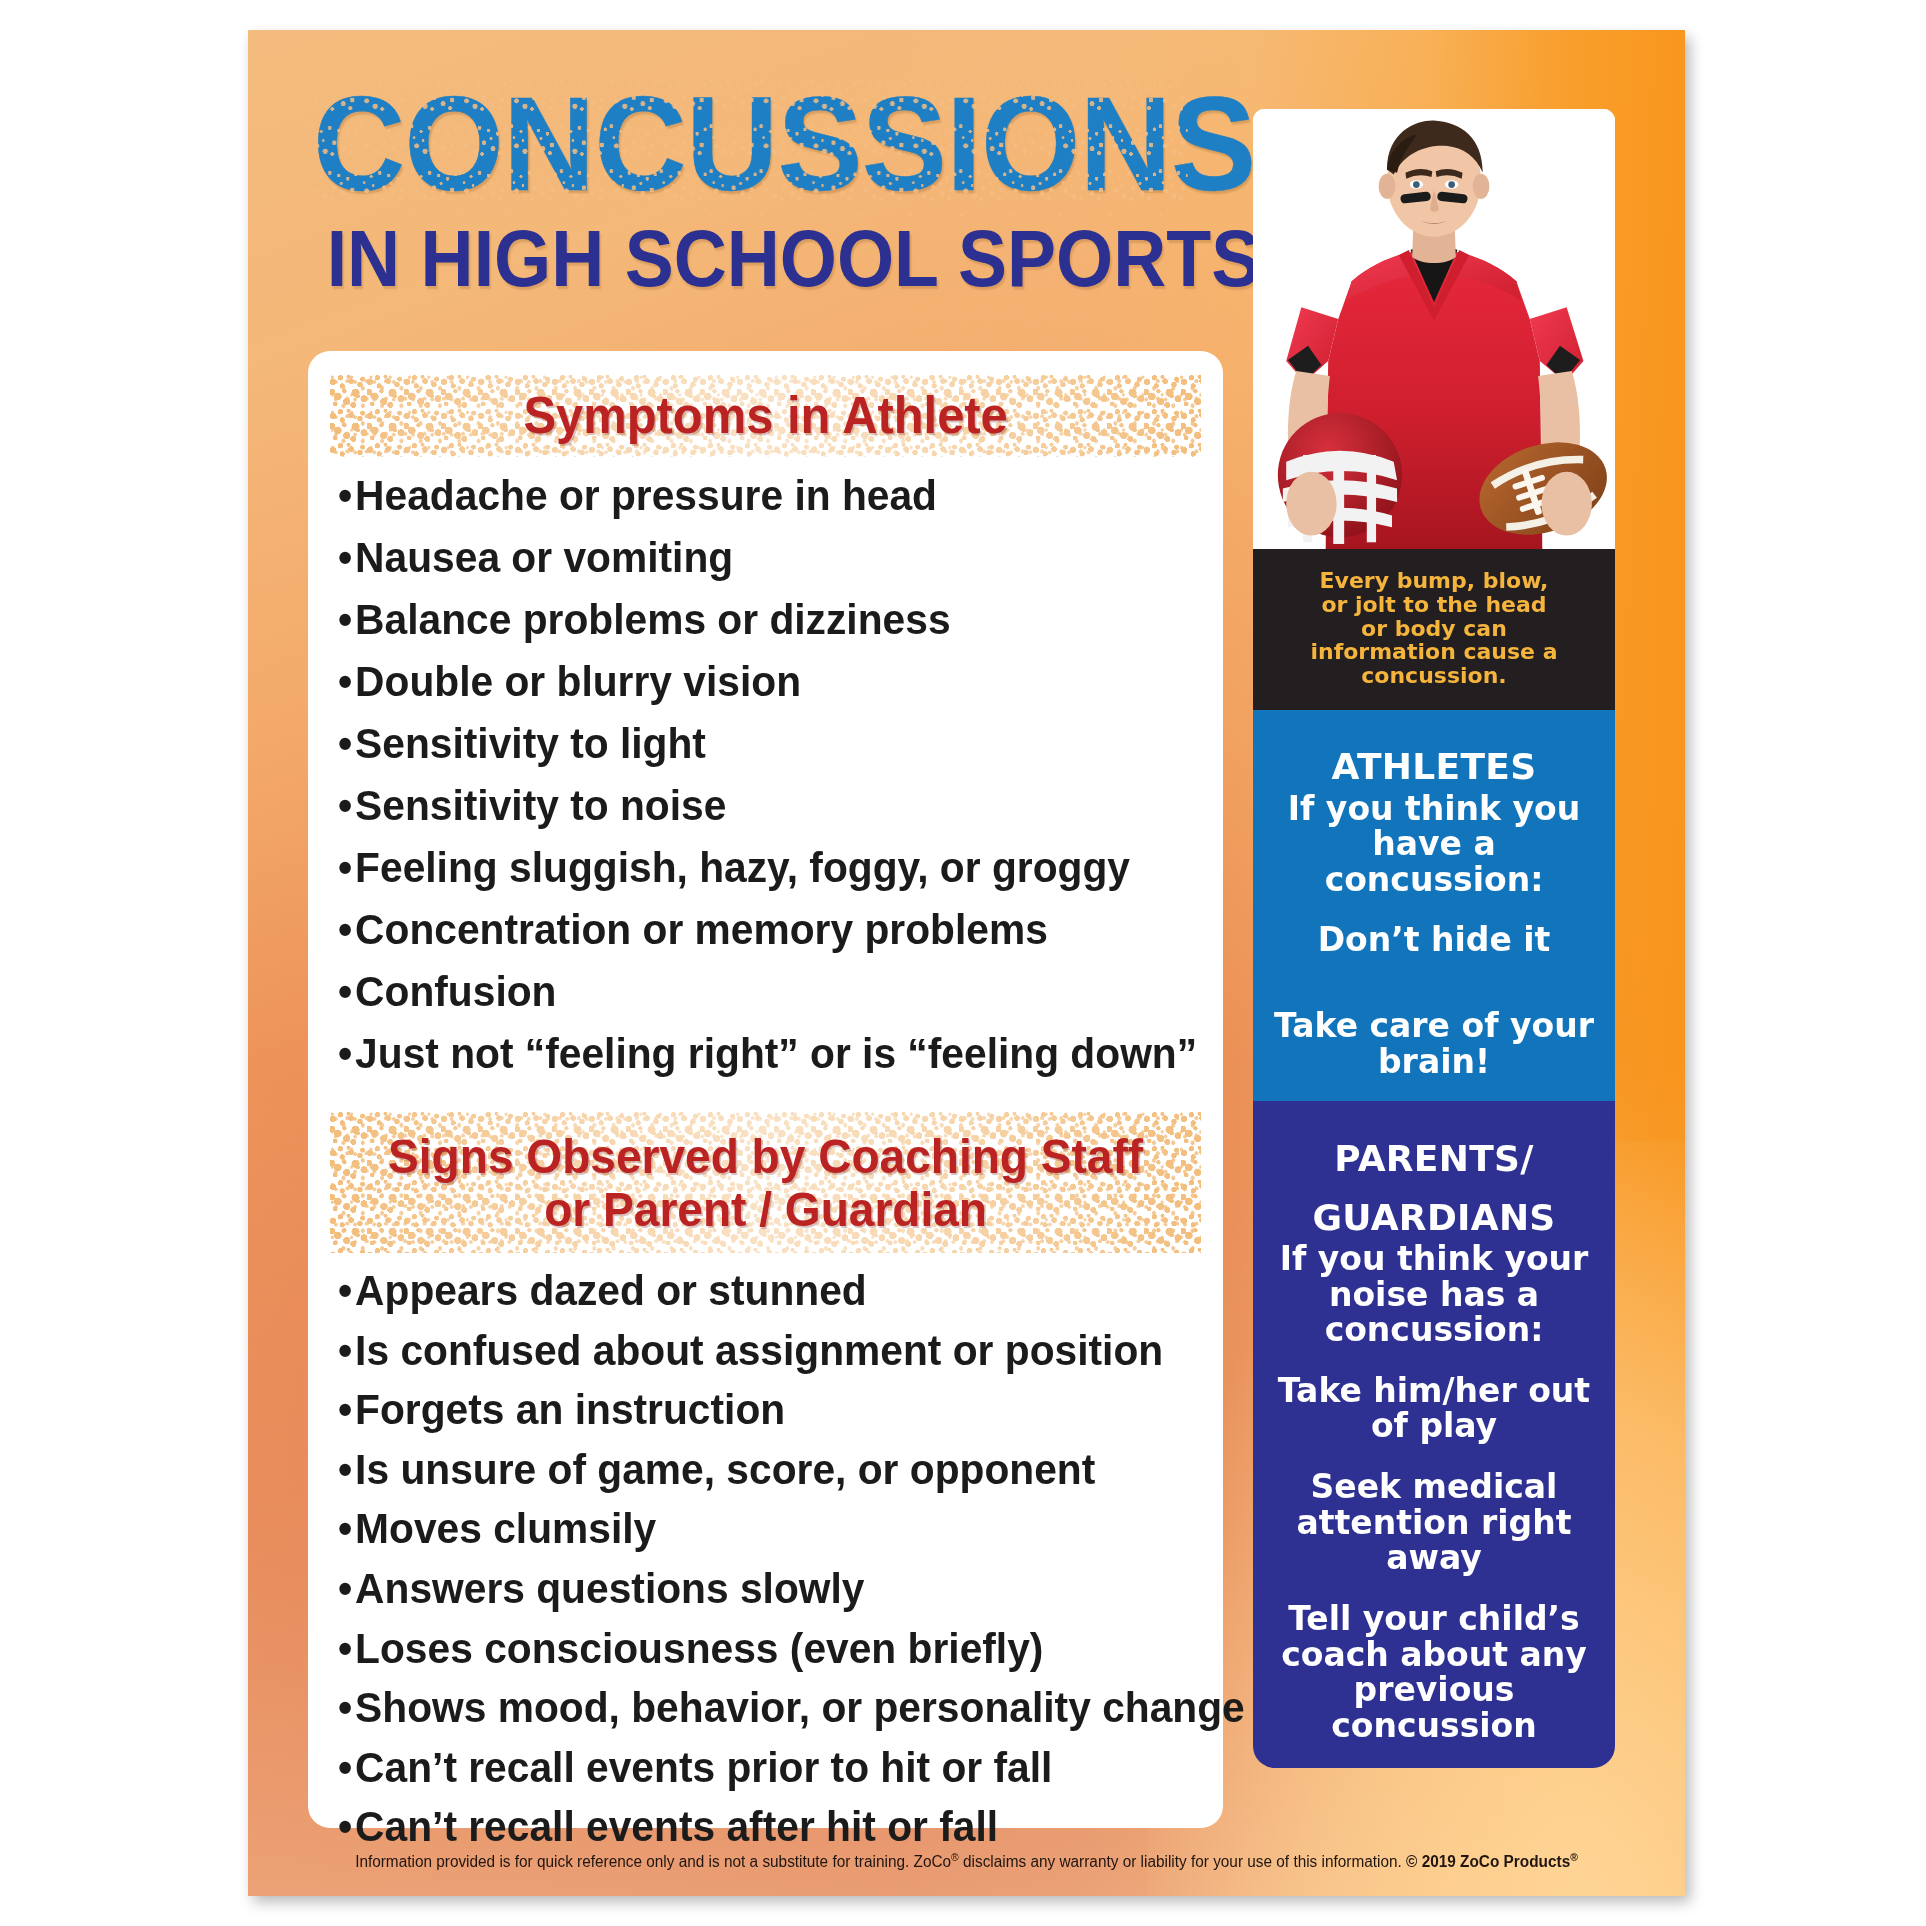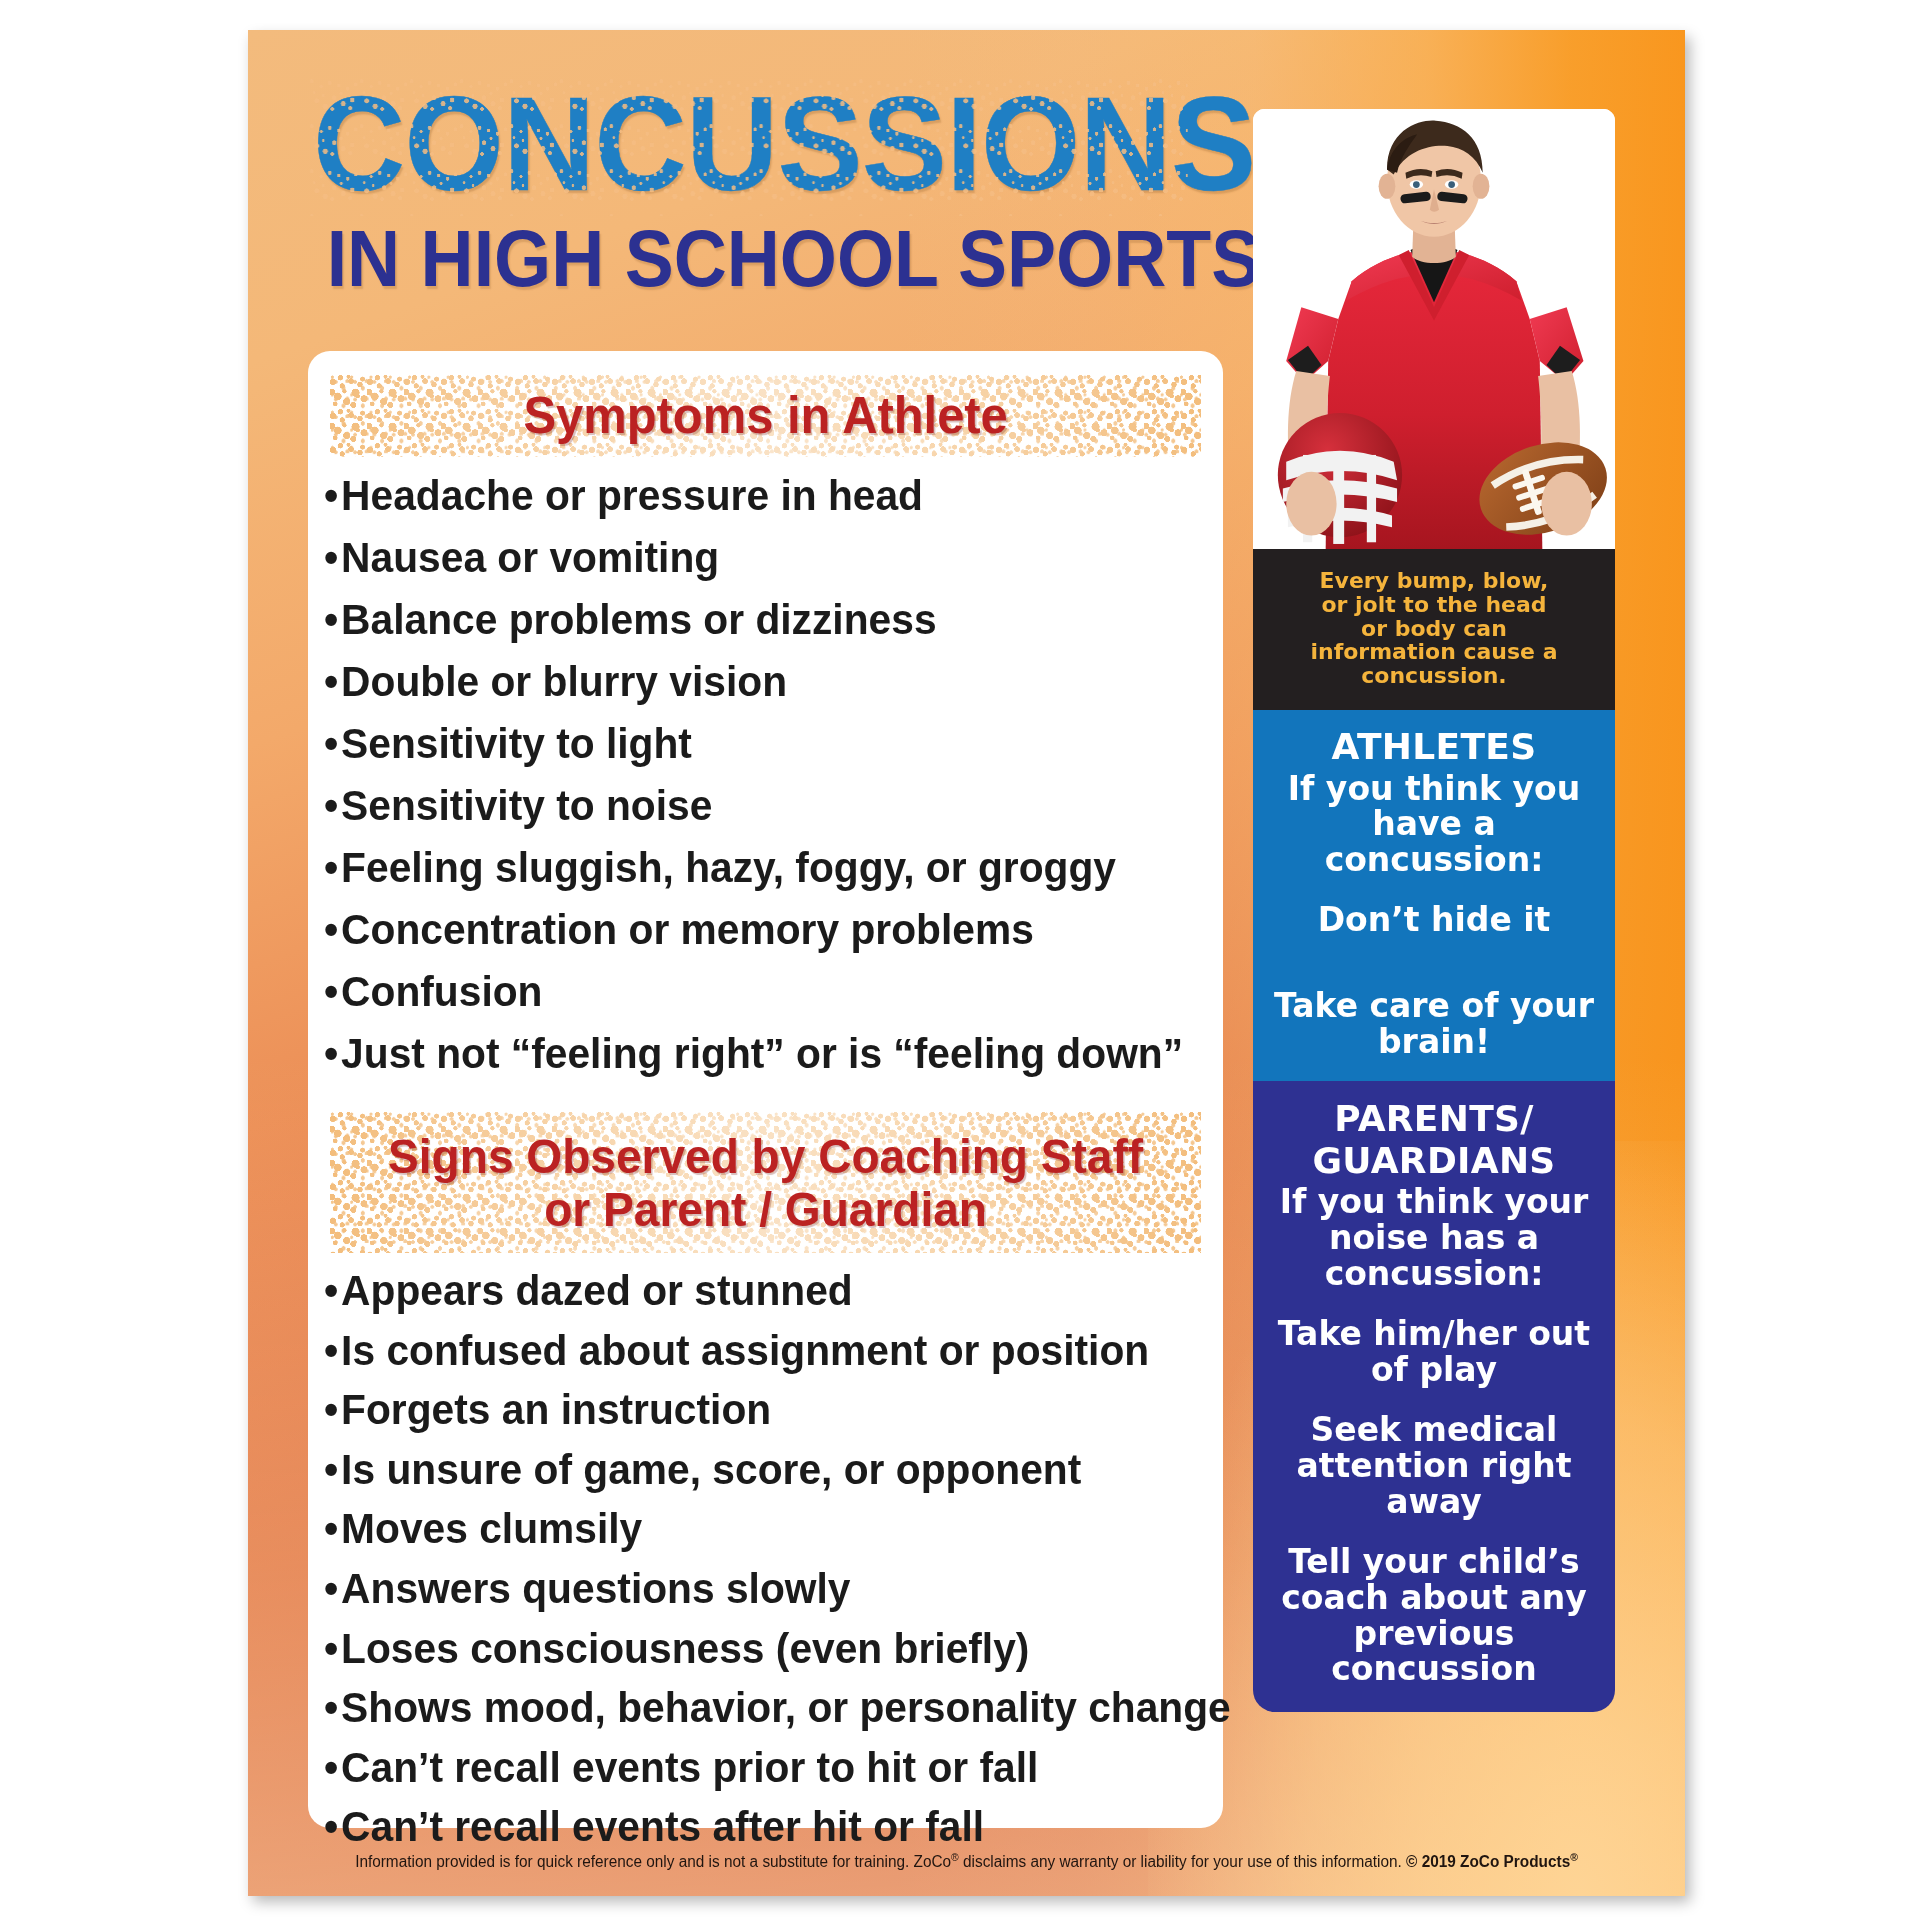--- a/index.html
+++ b/index.html
@@ -205,21 +205,21 @@
   }
 
   #banner-1 { margin-top: 23.5px; height: 82px; }
   #banner-1 .banner-text { font-size: 52px; }
   #banner-2 { margin-top: 37px; height: 141px; }
   #banner-2 .banner-text { font-size: 49px; }
 
   .bullet-list {
     list-style: none;
     margin: 0;
-    padding: 15px 22px 0 16px;
+    padding: 15px 22px 0 30px;
   }
   .bullet-list li {
     font-family: "Liberation Sans Narrow", "Liberation Sans", sans-serif;
     font-weight: 700;
     font-size: 42px;
     line-height: 1.0;
     color: #1b1b1b;
     margin-bottom: 18.5px;
     transform: scaleX(0.97);
     transform-origin: left center;
@@ -280,20 +280,21 @@
     color: #ffffff;
     font-size: 33px;
     padding-top: 18.5px;
     padding-bottom: 25px;
     border-radius: 0 0 22px 22px;
   }
   .rail-heading {
     font-size: 36px;
     letter-spacing: 0.3px;
     margin-bottom: 3.4px;
+    margin-top: 20px;
   }
   .rail-para { margin-bottom: 0; }
   .rail-gap { height: 25px; }
 
   
   #footer {
     position: absolute;
     left: 0;
     right: 0;
     bottom: 25px;

